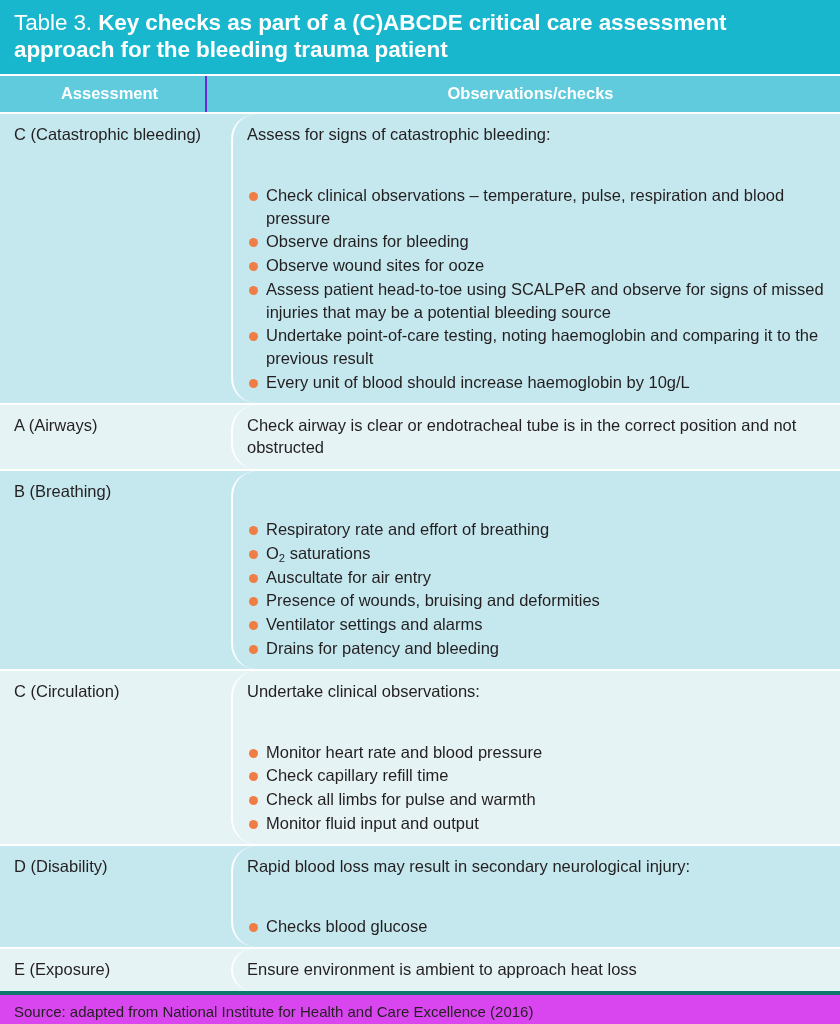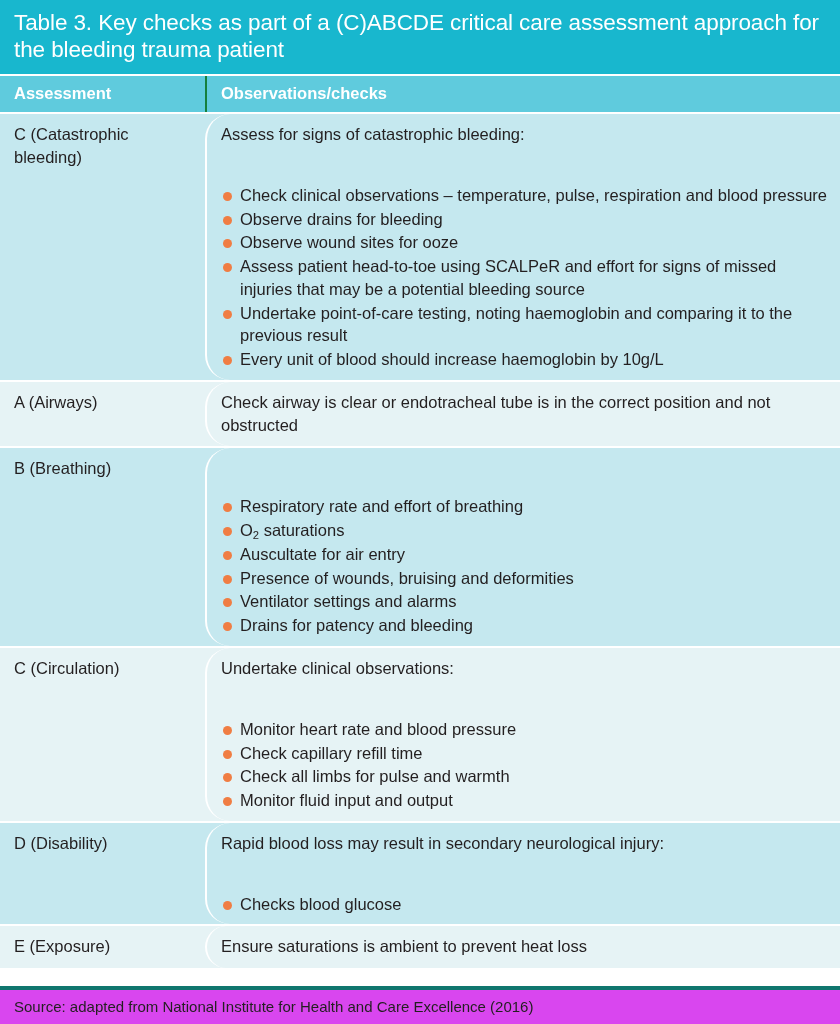--- a/index.html
+++ b/index.html
@@ -26,61 +26,62 @@
     padding: 9px 14px 11px 14px;
     font-size: 22.5px;
     line-height: 1.2;
     letter-spacing: -0.1px;
     flex: 0 0 auto;
   }
   .title-prefix {
     font-weight: 400;
   }
   .title-main {
-    font-weight: 400;
+    font-weight: 700;
     margin-top: 21px;
   }
 
   
   .head-row {
     display: flex;
     background: #5fcbdd;
     color: #ffffff;
     font-weight: 700;
     font-size: 16.5px;
     flex: 0 0 auto;
     border-top: 2px solid #ffffff;
+    text-align: center;
   }
   .head-row .cell-a {
     width: 205px;
     padding: 8px 0 9px 14px;
   }
   .head-row .cell-b {
     flex: 1;
     padding: 8px 0 9px 14px;
-    border-left: 2px solid #15803d;
+    border-left: 2px solid #6d28d9;
   }
 
   
   .body-rows {
     flex: 1 1 auto;
     display: flex;
     flex-direction: column;
   }
 
   .row {
     display: flex;
     border-top: 2px solid #ffffff;
     color: #231f20;
   }
   .row.tint-dark  { background: #c5e8ef; }
   .row.tint-light { background: #e6f3f5; }
 
   .row .cell-a {
-    width: 205px;
+    width: 231px;
     padding: 9px 8px 9px 14px;
     font-size: 16.5px;
     line-height: 1.38;
   }
   .row .cell-b {
     flex: 1;
     padding: 9px 10px 9px 14px;
     border-left: 2px solid #ffffff;
     font-size: 16.5px;
     line-height: 1.38;
@@ -144,21 +145,21 @@
 
   <div class="body-rows" id="body-rows">
       <div class="row tint-dark">
         <div class="cell-a">C (Catastrophic bleeding)</div>
         <div class="cell-b">
           <div class="intro">Assess for signs of catastrophic bleeding:</div>
           <ul class="checks">
             <li>Check clinical observations – temperature, pulse, respiration and blood pressure</li>
             <li>Observe drains for bleeding</li>
             <li>Observe wound sites for ooze</li>
-            <li>Assess patient head-to-toe using SCALPeR and effort for signs of missed injuries that may be a potential bleeding source</li>
+            <li>Assess patient head-to-toe using SCALPeR and observe for signs of missed injuries that may be a potential bleeding source</li>
             <li>Undertake point-of-care testing, noting haemoglobin and comparing it to the previous result</li>
             <li>Every unit of blood should increase haemoglobin by 10g/L</li>
           </ul>
         </div>
       </div>
       <div class="row tint-light">
         <div class="cell-a">A (Airways)</div>
         <div class="cell-b">
           <div class="intro">Check airway is clear or endotracheal tube is in the correct position and not obstructed</div>
         </div>
@@ -193,20 +194,20 @@
         <div class="cell-b">
           <div class="intro">Rapid blood loss may result in secondary neurological injury:</div>
           <ul class="checks">
             <li>Checks blood glucose</li>
           </ul>
         </div>
       </div>
       <div class="row tint-light">
         <div class="cell-a">E (Exposure)</div>
         <div class="cell-b">
-          <div class="intro">Ensure saturations is ambient to prevent heat loss</div>
+          <div class="intro">Ensure environment is ambient to approach heat loss</div>
         </div>
       </div>
     </div>
 
   <div class="source-row">Source: adapted from National Institute for Health and Care Excellence (2016)</div>
 
 </div>
 
 </body></html>

